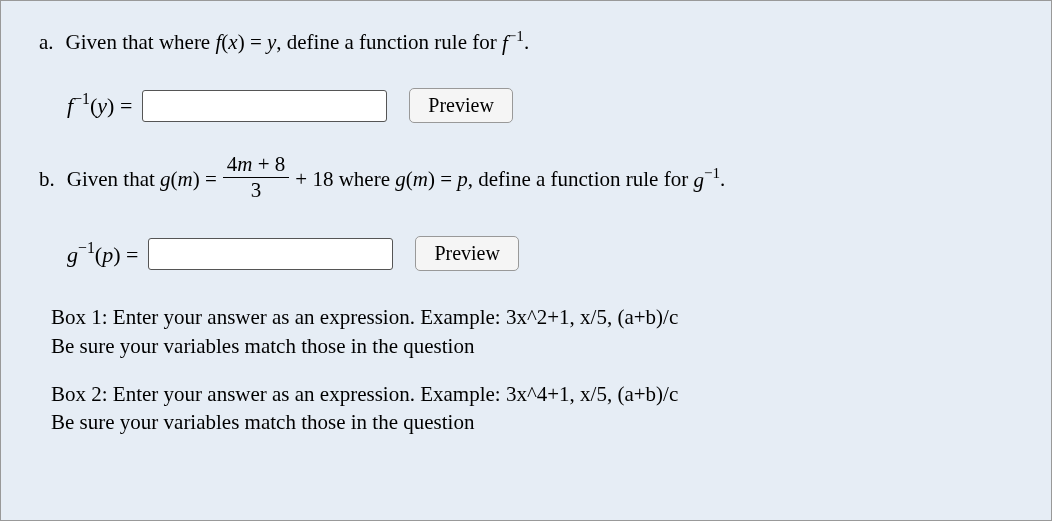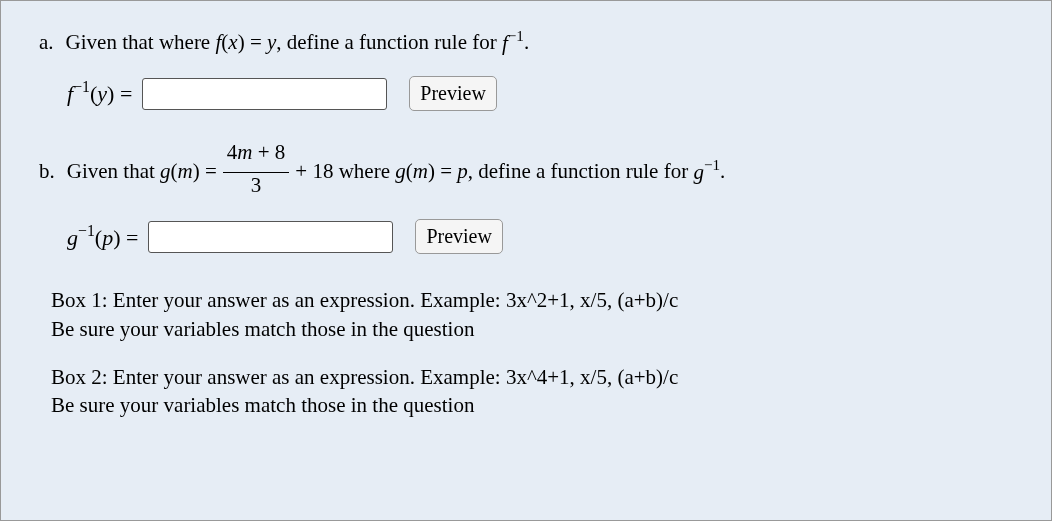--- a/index.html
+++ b/index.html
@@ -28,63 +28,63 @@
     .math {
       font-style: italic;
       font-family: 'Times New Roman', serif;
     }
     .math-upright {
       font-style: normal;
     }
     .answer-row {
       display: flex;
       align-items: center;
-      margin-top: 20px;
+      margin-top: 32px;
       margin-bottom: 32px;
       margin-left: 28px;
     }
     .answer-label {
       font-style: italic;
       font-family: 'Times New Roman', serif;
       margin-right: 10px;
       font-size: 22px;
     }
     .answer-input {
       width: 245px;
       height: 32px;
       border: 1px solid #555;
       background: #fff;
       font-size: 18px;
       padding: 2px 6px;
       border-radius: 3px;
     }
     .preview-btn {
       margin-left: 22px;
-      padding: 5px 10px;
+      padding: 5px 18px;
       border: 1px solid #999;
       background: #f5f5f5;
       font-family: 'Times New Roman', serif;
       font-size: 20px;
       border-radius: 5px;
       cursor: pointer;
     }
     .fraction {
       display: inline-flex;
       flex-direction: column;
       align-items: center;
       vertical-align: middle;
       margin: 0 6px;
       font-style: italic;
       line-height: 1.1;
       position: relative;
       top: -2px;
     }
     .fraction .num {
       border-bottom: 1.5px solid #000;
-      padding: 0 4px 8px 4px;
+      padding: 0 4px 1px 4px;
     }
     .fraction .den {
       padding: 1px 4px 0 4px;
     }
     .sup {
       font-size: 0.72em;
       vertical-align: super;
       position: relative;
       top: -1px;
     }

